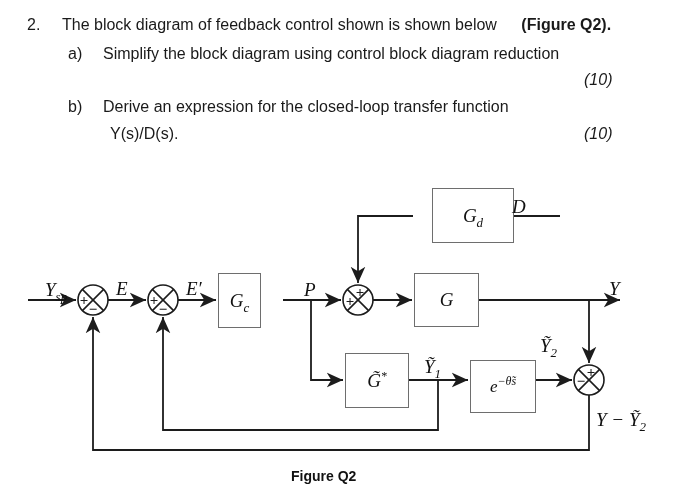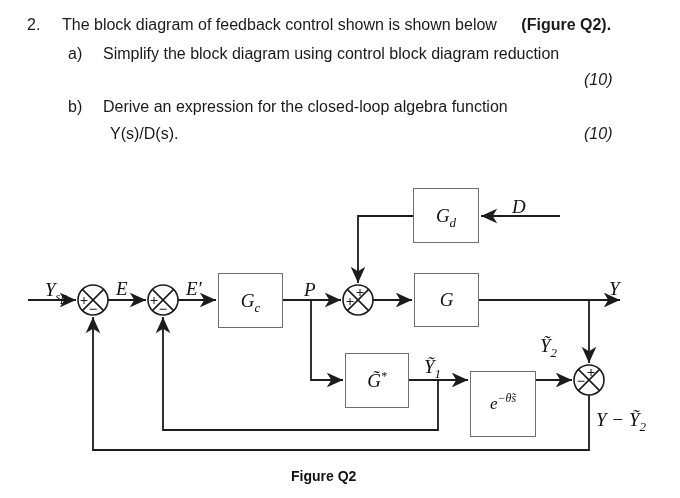--- a/index.html
+++ b/index.html
@@ -50,21 +50,21 @@
   <div class="trow" style="top:44px">
     <span class="pos" style="left:68px">a)</span>
     <span class="pos" style="left:103px">Simplify the block diagram using control block diagram reduction</span>
   </div>
   <div class="trow" style="top:70px">
     <span class="marks">(10)</span>
   </div>
 
   <div class="trow" style="top:97px">
     <span class="pos" style="left:68px">b)</span>
-    <span class="pos" style="left:103px">Derive an expression for the closed-loop algebra function</span>
+    <span class="pos" style="left:103px">Derive an expression for the closed-loop transfer function</span>
   </div>
   <div class="trow" style="top:124px">
     <span class="pos" style="left:110px">Y(s)/D(s).</span>
     <span class="marks">(10)</span>
   </div>
 
   <svg class="diagram-svg" width="680" height="498" viewBox="0 0 680 498">
     <defs>
       <marker id="arr" viewBox="0 0 8 8" refX="8" refY="4" markerWidth="9" markerHeight="9" orient="auto-start-reverse">
         <path d="M0,0.4 L8,4 L0,7.6 L2.2,4 Z" fill="#1c1c1c"></path>
@@ -112,33 +112,33 @@
 
   <span class="sign" style="left:84px;top:300px">+</span>
   <span class="sign" style="left:93px;top:309px">−</span>
   <span class="sign" style="left:154px;top:300px">+</span>
   <span class="sign" style="left:163px;top:309px">−</span>
   <span class="sign" style="left:360px;top:292px">+</span>
   <span class="sign" style="left:350px;top:301px">+</span>
   <span class="sign" style="left:591px;top:372px">+</span>
   <span class="sign" style="left:581px;top:381px">−</span>
 
-  <div class="block" style="left:218px;top:273px;width:65px;height:55px">
+  <div class="block" style="left:218px;top:273px;width:43px;height:55px">
     <span><span>G</span><sub>c</sub></span>
   </div>
   <div class="block" style="left:414px;top:273px;width:65px;height:54px">
     <span>G</span>
   </div>
-  <div class="block" style="left:413px;top:188px;width:66px;height:55px">
+  <div class="block" style="left:432px;top:188px;width:82px;height:55px">
     <span><span>G</span><sub>d</sub></span>
   </div>
   <div class="block" style="left:345px;top:353px;width:64px;height:55px">
     <span><span>G̃</span><sup>*</sup></span>
   </div>
-  <div class="block" style="left:470px;top:371px;width:66px;height:66px">
+  <div class="block" style="left:470px;top:360px;width:66px;height:53px">
     <span class="delay-base"><span>e</span><sup>−θ̃s</sup></span>
   </div>
 
   <span class="slabel" style="left:45px;top:280px"><span>Y</span><sub>sp</sub></span>
   <span class="slabel" style="left:116px;top:279px">E</span>
   <span class="slabel" style="left:186px;top:279px">E′</span>
   <span class="slabel" style="left:304px;top:280px">P</span>
   <span class="slabel" style="left:512px;top:197px">D</span>
   <span class="slabel" style="left:609px;top:279px">Y</span>
   <span class="slabel" style="left:424px;top:357px"><span>Ỹ</span><sub>1</sub></span>

